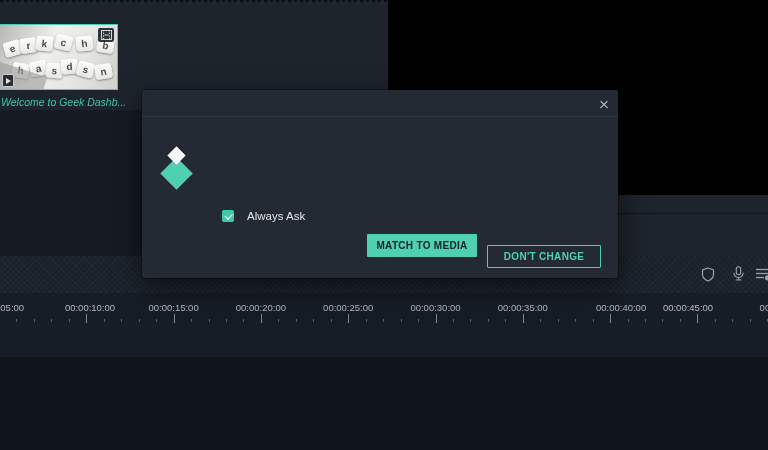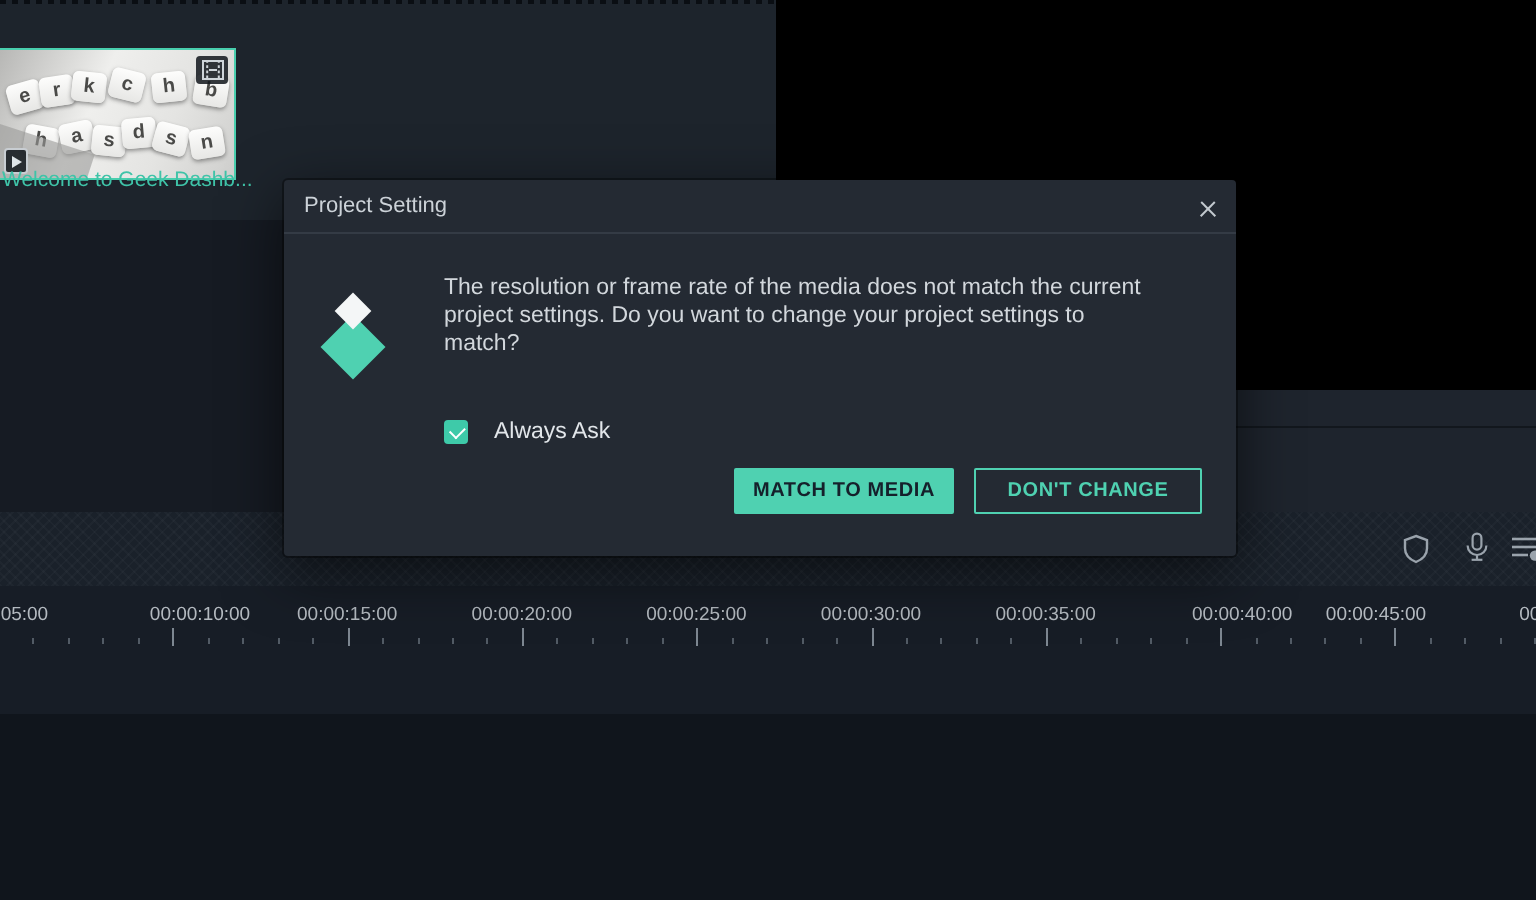--- a/index.html
+++ b/index.html
@@ -19,21 +19,21 @@
   .thumb-key { position:absolute; width:17px; height:15px; background:linear-gradient(180deg,#fdfdfc,#e7e7e5);
     border-radius:3px; box-shadow:0 1px 2px rgba(60,60,60,.55);
     color:#4a4a48; font-weight:bold; font-size:10px; line-height:15px; text-align:center; }
   .thumb-shade { position:absolute; left:-18px; bottom:-22px; width:60px; height:44px;
     background:#9a9a98; transform:rotate(18deg); opacity:.6; }
   .film-badge { position:absolute; right:3px; top:3px; width:16px; height:14px; background:rgba(16,21,27,.85);
     border-radius:2px; display:flex; align-items:center; justify-content:center; }
   .play-badge { position:absolute; left:2px; bottom:2px; width:12px; height:13px; background:rgba(16,21,27,.85);
     border:1px solid #c8cdd2; border-radius:2px; display:flex; align-items:center; justify-content:center; }
   .play-tri { width:0; height:0; border-left:5px solid #dfe4e8; border-top:3.5px solid transparent; border-bottom:3.5px solid transparent; margin-left:1px; }
-  .media-title { position:absolute; left:1px; top:84px; width:130px; font-size:10.5px; color:#3fc3a8; white-space:nowrap; }
+  .media-title { position:absolute; left:1px; top:96px; width:130px; font-size:10.5px; color:#3fc3a8; white-space:nowrap;font-style:italic; }
   
   .preview { position:absolute; left:388px; top:0; width:380px; height:195px; background:#000; }
   .preview-bar { position:absolute; left:388px; top:195px; width:380px; height:61px; background:#1e242d; }
   .preview-bar .line { position:absolute; left:0; top:18px; width:100%; height:1px; background:#12171d; }
   
   .toolbar { position:absolute; left:0; top:256px; width:768px; height:37px; background-color:#1a212a;
     background-image:repeating-linear-gradient(45deg, rgba(255,255,255,.022) 0 1px, transparent 1px 4px),
                      repeating-linear-gradient(135deg, rgba(255,255,255,.022) 0 1px, transparent 1px 4px); }
   .tool-icon { position:absolute; top:7px; width:20px; height:22px; display:flex; align-items:center; justify-content:center; cursor:pointer; }
   .tool-icon svg { display:block; }
@@ -59,21 +59,21 @@
   .dialog-message { position:absolute; left:80px; top:48px; width:390px; font-size:11.5px; line-height:13.8px; color:#d2d7dc; }
   .dialog-message div { white-space:nowrap; }
   .checkbox-row { position:absolute; left:80px; top:120px; display:flex; align-items:center; cursor:pointer; }
   .checkbox { position:relative; width:12px; height:12px; background:#3ecaa9; border-radius:2px; }
   .checkbox::after { content:""; position:absolute; left:2.5px; top:2.5px; width:6px; height:3.5px;
     border-left:1.6px solid #ffffff; border-bottom:1.6px solid #ffffff; transform:rotate(-45deg); }
   .checkbox-label { margin-left:13px; font-size:11.5px; color:#e2e6ea; }
   .btn { position:absolute; top:144px; height:23px; font-size:10px; font-weight:bold; letter-spacing:.3px;
     display:flex; align-items:center; justify-content:center; cursor:pointer; border-radius:1px; }
   .btn-primary { left:225px; width:110px; background:#4fd1b1; color:#15202b; }
-  .btn-secondary { left:345px; width:114px; background:transparent; border:1px solid #4fd1b1; color:#4fd1b1; }
+  .btn-secondary { left:345px; width:114px; background:transparent; border:1px solid #4fd1b1; color:#4fd1b1;margin-top:11px; }
 </style>
 </head>
 <body>
 
 <div class="screen">
 
   <div class="media-panel">
     <div class="dashed-top"></div>
     <div class="media-lower"></div>
     <div class="thumb-wrap">
@@ -136,21 +136,21 @@
     </div>
   </div>
 
   <div class="ruler" id="ruler">
       <div class="ruler-label" style="left: -1px;">00:00:05:00</div>
       <div class="tick minor" style="left: 16.46px;"></div>
       <div class="tick minor" style="left: 33.92px;"></div>
       <div class="tick minor" style="left: 51.38px;"></div>
       <div class="tick minor" style="left: 68.84px;"></div>
       <div class="tick major" style="left: 86.3px;"></div>
-      <div class="ruler-label" style="left: 100px;">00:00:10:00</div>
+      <div class="ruler-label" style="left: 90px;">00:00:10:00</div>
       <div class="tick minor" style="left: 103.76px;"></div>
       <div class="tick minor" style="left: 121.22px;"></div>
       <div class="tick minor" style="left: 138.68px;"></div>
       <div class="tick minor" style="left: 156.14px;"></div>
       <div class="tick major" style="left: 173.6px;"></div>
       <div class="ruler-label" style="left: 173.6px;">00:00:15:00</div>
       <div class="tick minor" style="left: 191.06px;"></div>
       <div class="tick minor" style="left: 208.52px;"></div>
       <div class="tick minor" style="left: 225.98px;"></div>
       <div class="tick minor" style="left: 243.44px;"></div>
@@ -189,32 +189,26 @@
       <div class="tick minor" style="left: 714.86px;"></div>
       <div class="tick minor" style="left: 732.32px;"></div>
       <div class="tick minor" style="left: 749.78px;"></div>
       <div class="tick minor" style="left: 767.24px;"></div>
       <div class="ruler-label" style="left: 784.7px;">00:00:50:00</div>
     </div>
   <div class="tracks"></div>
 
   <div class="dialog">
     <div class="dialog-header">
-      <div class="dialog-title">Project Setting</div>
       <div class="dialog-close"></div>
     </div>
     <div class="logo">
       <div class="d-teal"></div>
       <div class="d-white"></div>
     </div>
-    <div class="dialog-message">
-      <div>The resolution or frame rate of the media does not match the current</div>
-      <div>project settings. Do you want to change your project settings to</div>
-      <div>match?</div>
-    </div>
     <div class="checkbox-row">
       <div class="checkbox"></div>
       <div class="checkbox-label">Always Ask</div>
     </div>
     <div class="btn btn-primary">MATCH TO MEDIA</div>
     <div class="btn btn-secondary">DON'T CHANGE</div>
   </div>
 
 </div>
 

